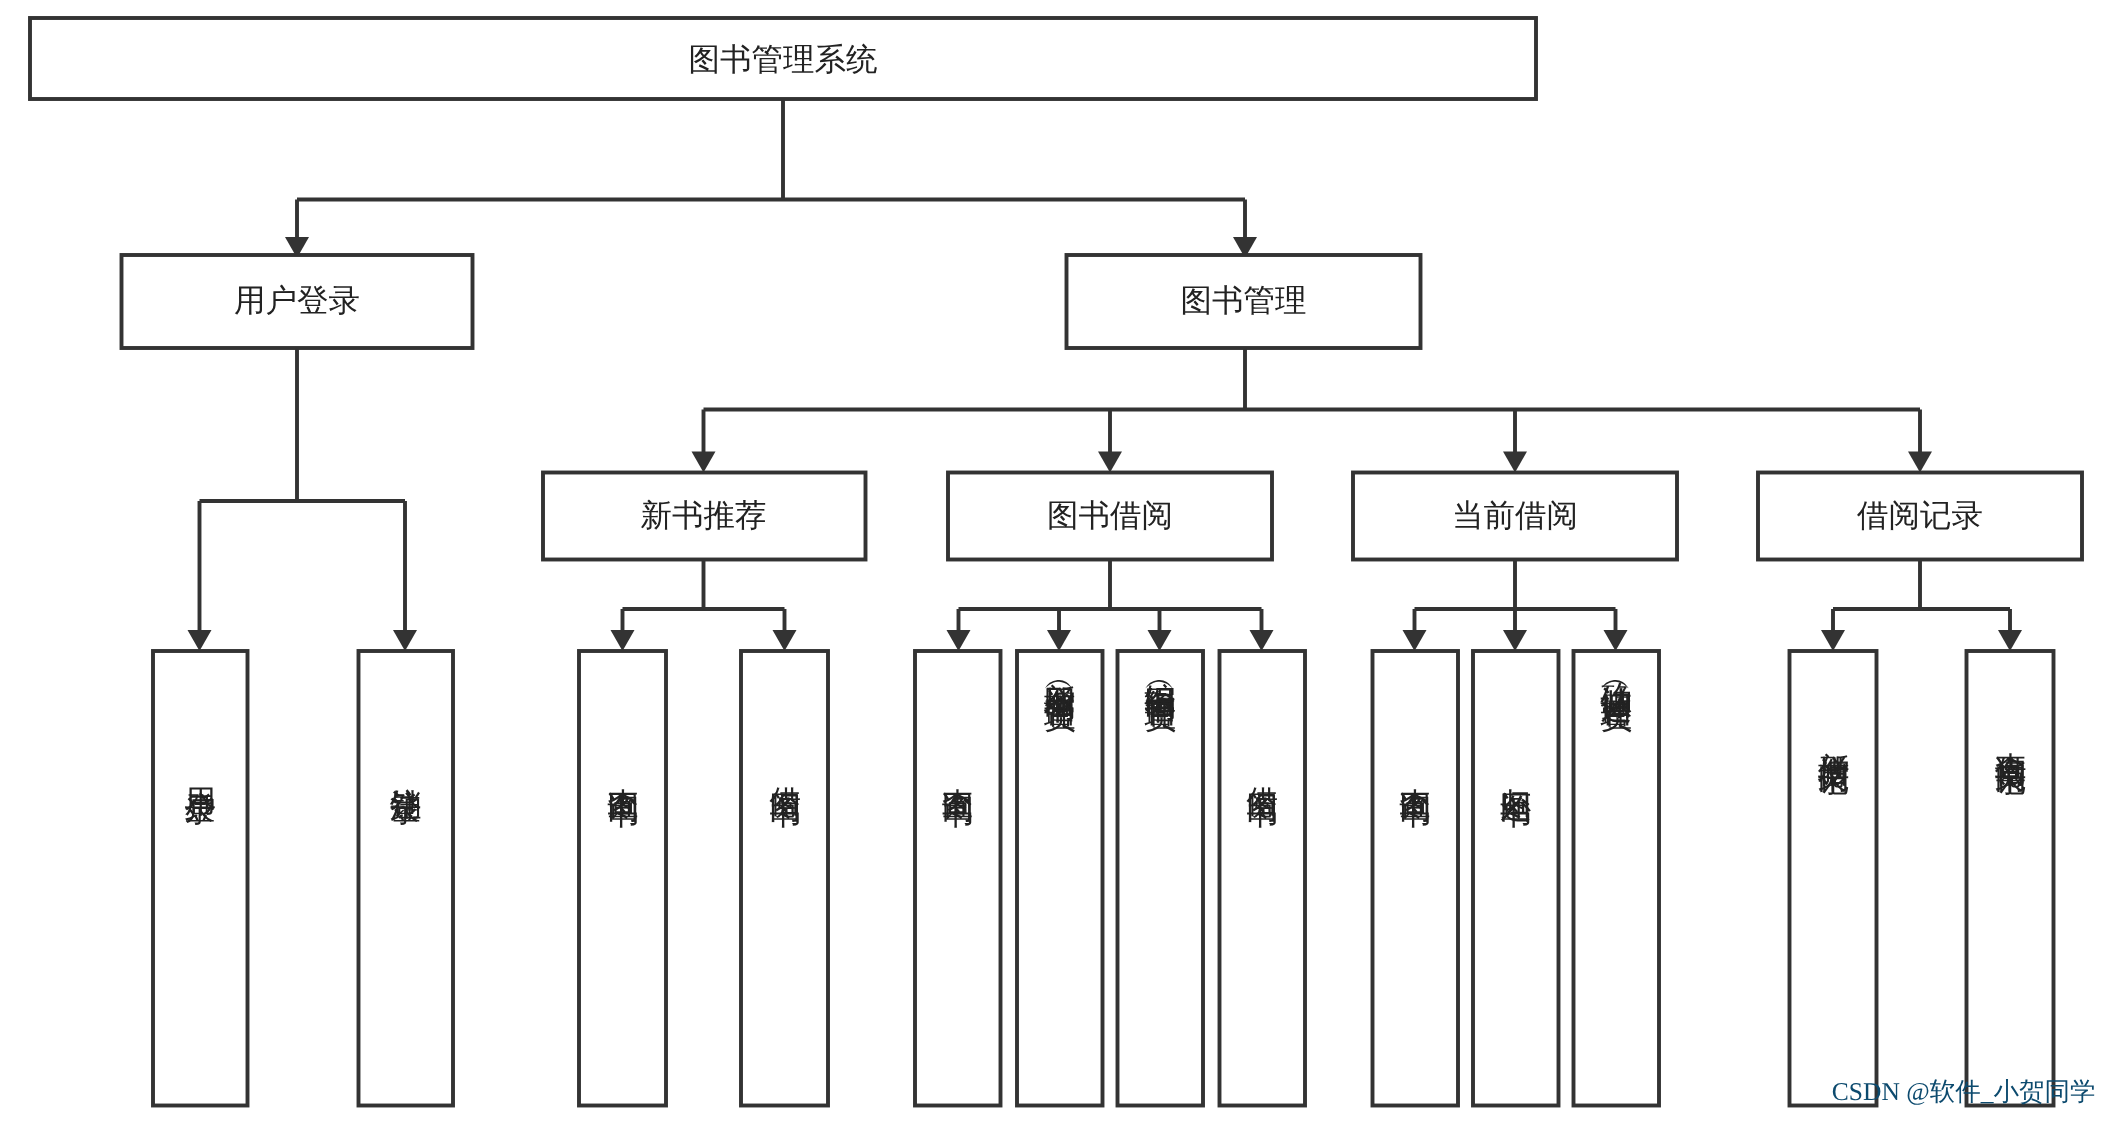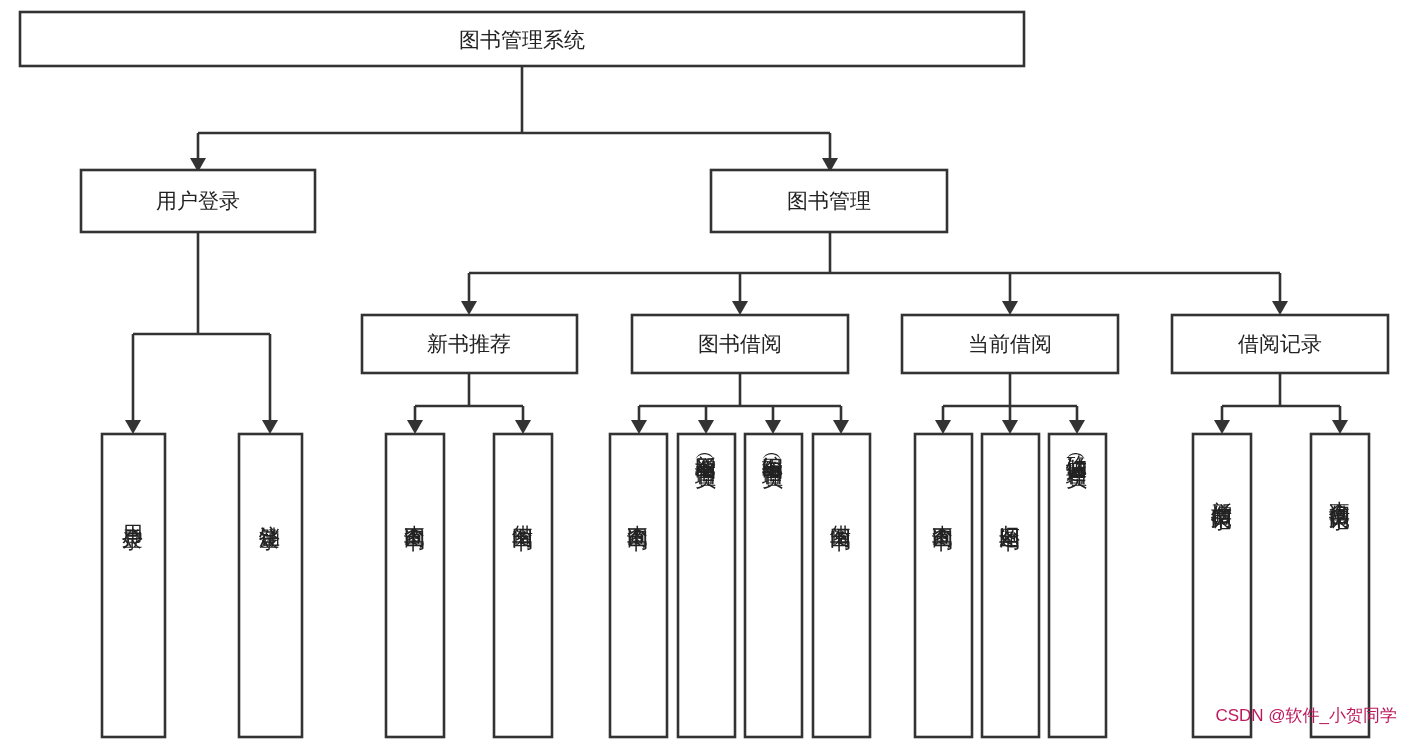--- a/index.html
+++ b/index.html
@@ -54,24 +54,24 @@
     font-family: "Liberation Sans", "DejaVu Sans", sans-serif;
     font-size: 21px;
     text-anchor: middle;
     writing-mode: vertical-rl;
     glyph-orientation-vertical: 0;
     letter-spacing: 2px;
   }
   .watermark-text {
     position: absolute;
     right: 8px;
-    bottom: 20px;
-    font-family: Liberation Sans, sans-serif;
+    bottom: 8px;
+    font-family: Liberation Serif, serif;
     font-size: 17px;
-    color: #be185d;
+    color: #0c4a6e;
     white-space: nowrap;
     user-select: none;
   }
 </style>
 </head>
 <body>
 
 <div id="diagram-root">
 
   <svg class="diagram-canvas" viewBox="0 0 1405 747" xmlns="http://www.w3.org/2000/svg">

